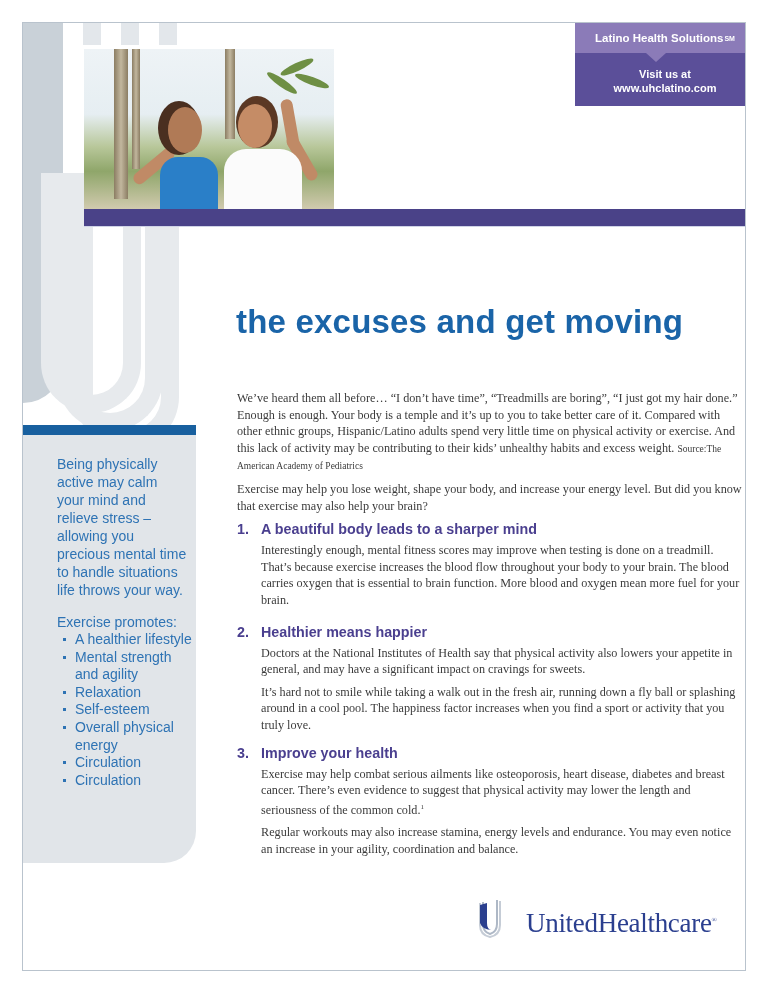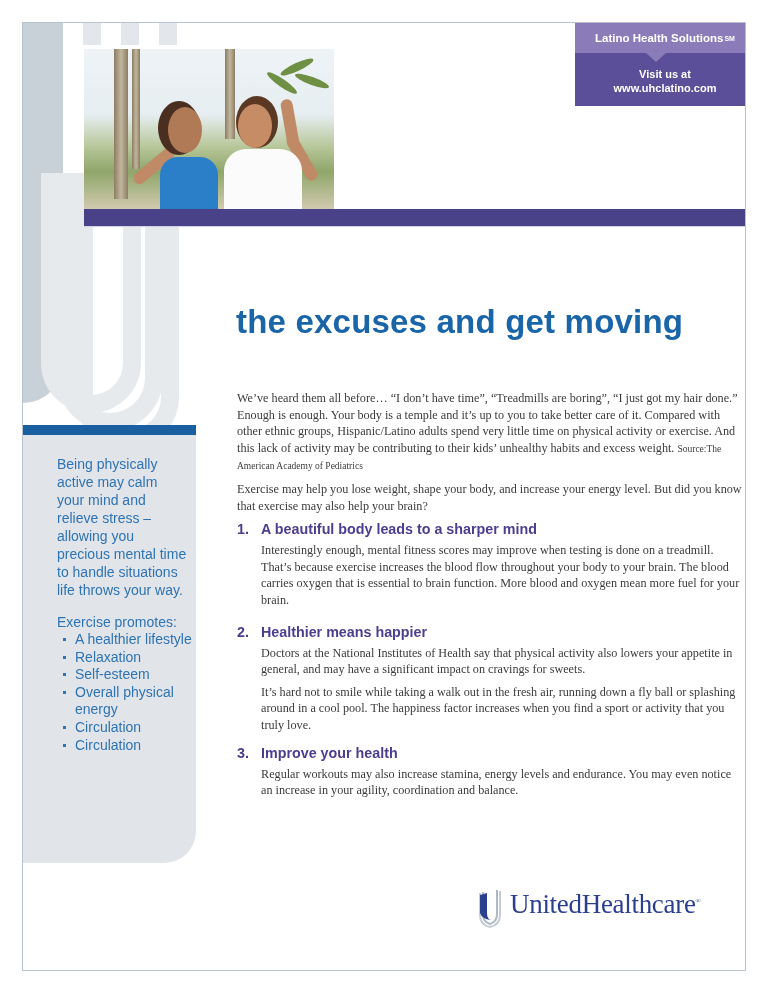--- a/index.html
+++ b/index.html
@@ -63,21 +63,21 @@
   .body-col p { margin-bottom: 6px; }
   .source { font-size: 9.5px; }
   .sec-head {
     font-family: "Liberation Sans", sans-serif; font-weight: bold; font-size: 14.3px;
     color: #4a3f8f; line-height: 18px; margin: 6px 0 4px 0; display: flex;
   }
   .sec-num { width: 24px; }
   .sec-body { padding-left: 24px; }
   .sup { font-size: 7px; vertical-align: super; }
 
-  .logo { position: absolute; left: 455px; top: 866px; width: 240px; height: 50px; display: flex; align-items: flex-start; }
+  .logo { position: absolute; left: 455px; top: 866px; width: 240px; height: 50px; display: flex; align-items: flex-end; gap: 16px; }
   .logo-text { font-family: "Liberation Serif", serif; font-size: 27px; color: #2b3f8f; margin-left: 8px; letter-spacing: -0.3px; }
   .logo-reg { font-size: 7px; vertical-align: super; color: #2b3f8f; }
 </style>
 </head>
 <body>
 
 <div class="page">
 
   <div class="left-strip"></div>
   <div class="top-bar" style="left:60px"></div>
@@ -121,20 +121,21 @@
     <br>
     <span>the excuses and get moving</span>
   </h1>
 
   <div class="sidebar-bar"></div>
   <div class="sidebar-box">
     <p class="sidebar-quote">Being physically active may calm your mind and relieve stress – allowing you precious mental time to handle situations life throws your way.</p>
     <p class="sidebar-list-title">Exercise promotes:</p>
     <ul class="sidebar-list">
       <li>A healthier lifestyle</li>
+      <li>Mental strength and agility</li>
       <li>Relaxation</li>
       <li>Self-esteem</li>
       <li>Overall physical energy</li>
       <li>Circulation</li>
       <li>Circulation</li>
     </ul>
   </div>
 
   <div class="body-col">
     <p>
@@ -158,20 +159,21 @@
     <div class="sec-body">
       <p>Doctors at the National Institutes of Health say that physical activity also lowers your appetite in general, and may have a significant impact on cravings for sweets.</p>
       <p>It’s hard not to smile while taking a walk out in the fresh air, running down a fly ball or splashing around in a cool pool. The happiness factor increases when you find a sport or activity that you truly love.</p>
     </div>
 
     <div class="sec-head" style="margin-top:10px">
       <span class="sec-num">3.</span>
       <span>Improve your health</span>
     </div>
     <div class="sec-body">
+      <p><span>Exercise may help combat serious ailments like osteoporosis, heart disease, diabetes and breast cancer. There’s even evidence to suggest that physical activity may lower the length and seriousness of the common cold.</span><span class="sup">1</span></p>
       <p>Regular workouts may also increase stamina, energy levels and endurance. You may even notice an increase in your agility, coordination and balance.</p>
     </div>
   </div>
 
   <div class="logo">
     <svg width="24" height="40" viewBox="0 0 24 40">
       <path d="M2 4 L2 26 Q2 36 12 38 Q22 36 22 26 L22 2" fill="none" stroke="#c5ccd6" stroke-width="2"></path>
       <path d="M5 3 L5 25 Q5 33 12 35 Q19 33 19 25 L19 1" fill="none" stroke="#aeb8c6" stroke-width="2"></path>
       <path d="M2 6 L9 4 L9 24 Q9 30 13 31 Q4 30 2 24 Z" fill="#2b3f8f"></path>
     </svg>

